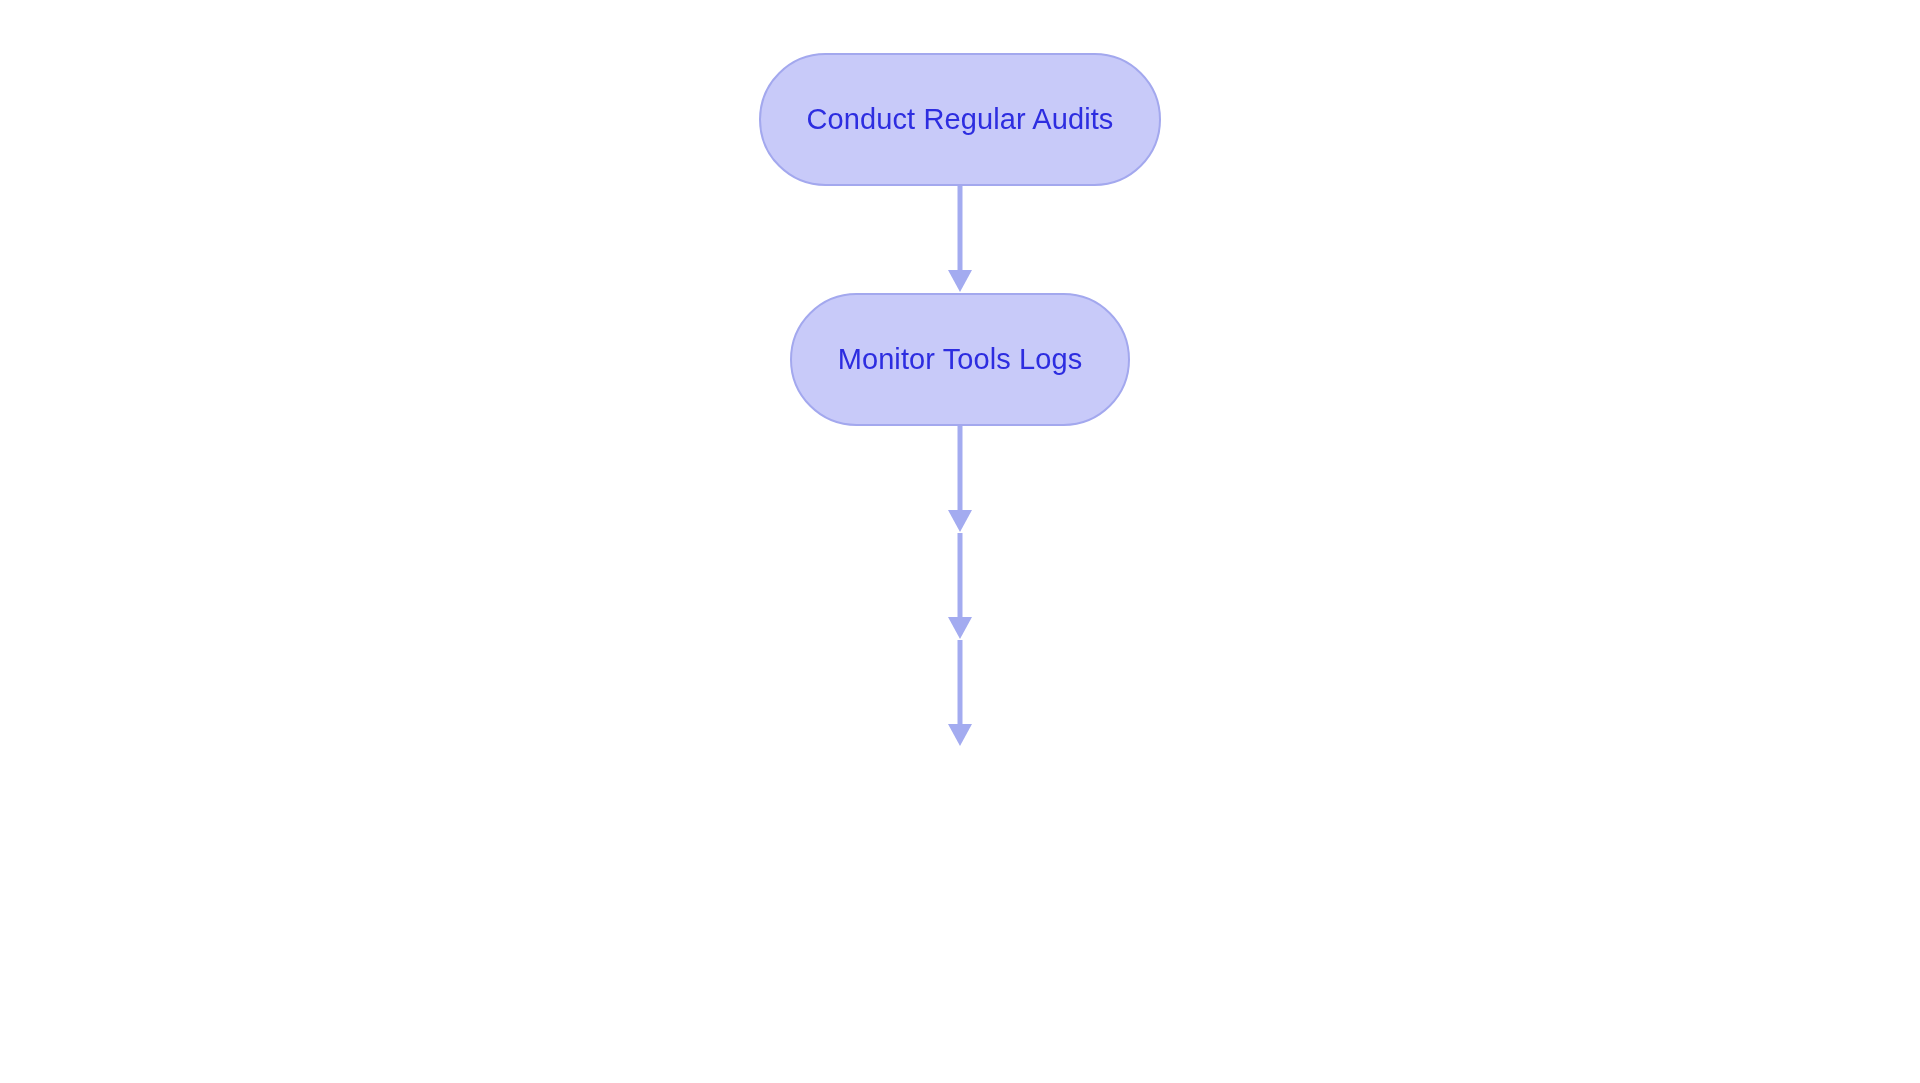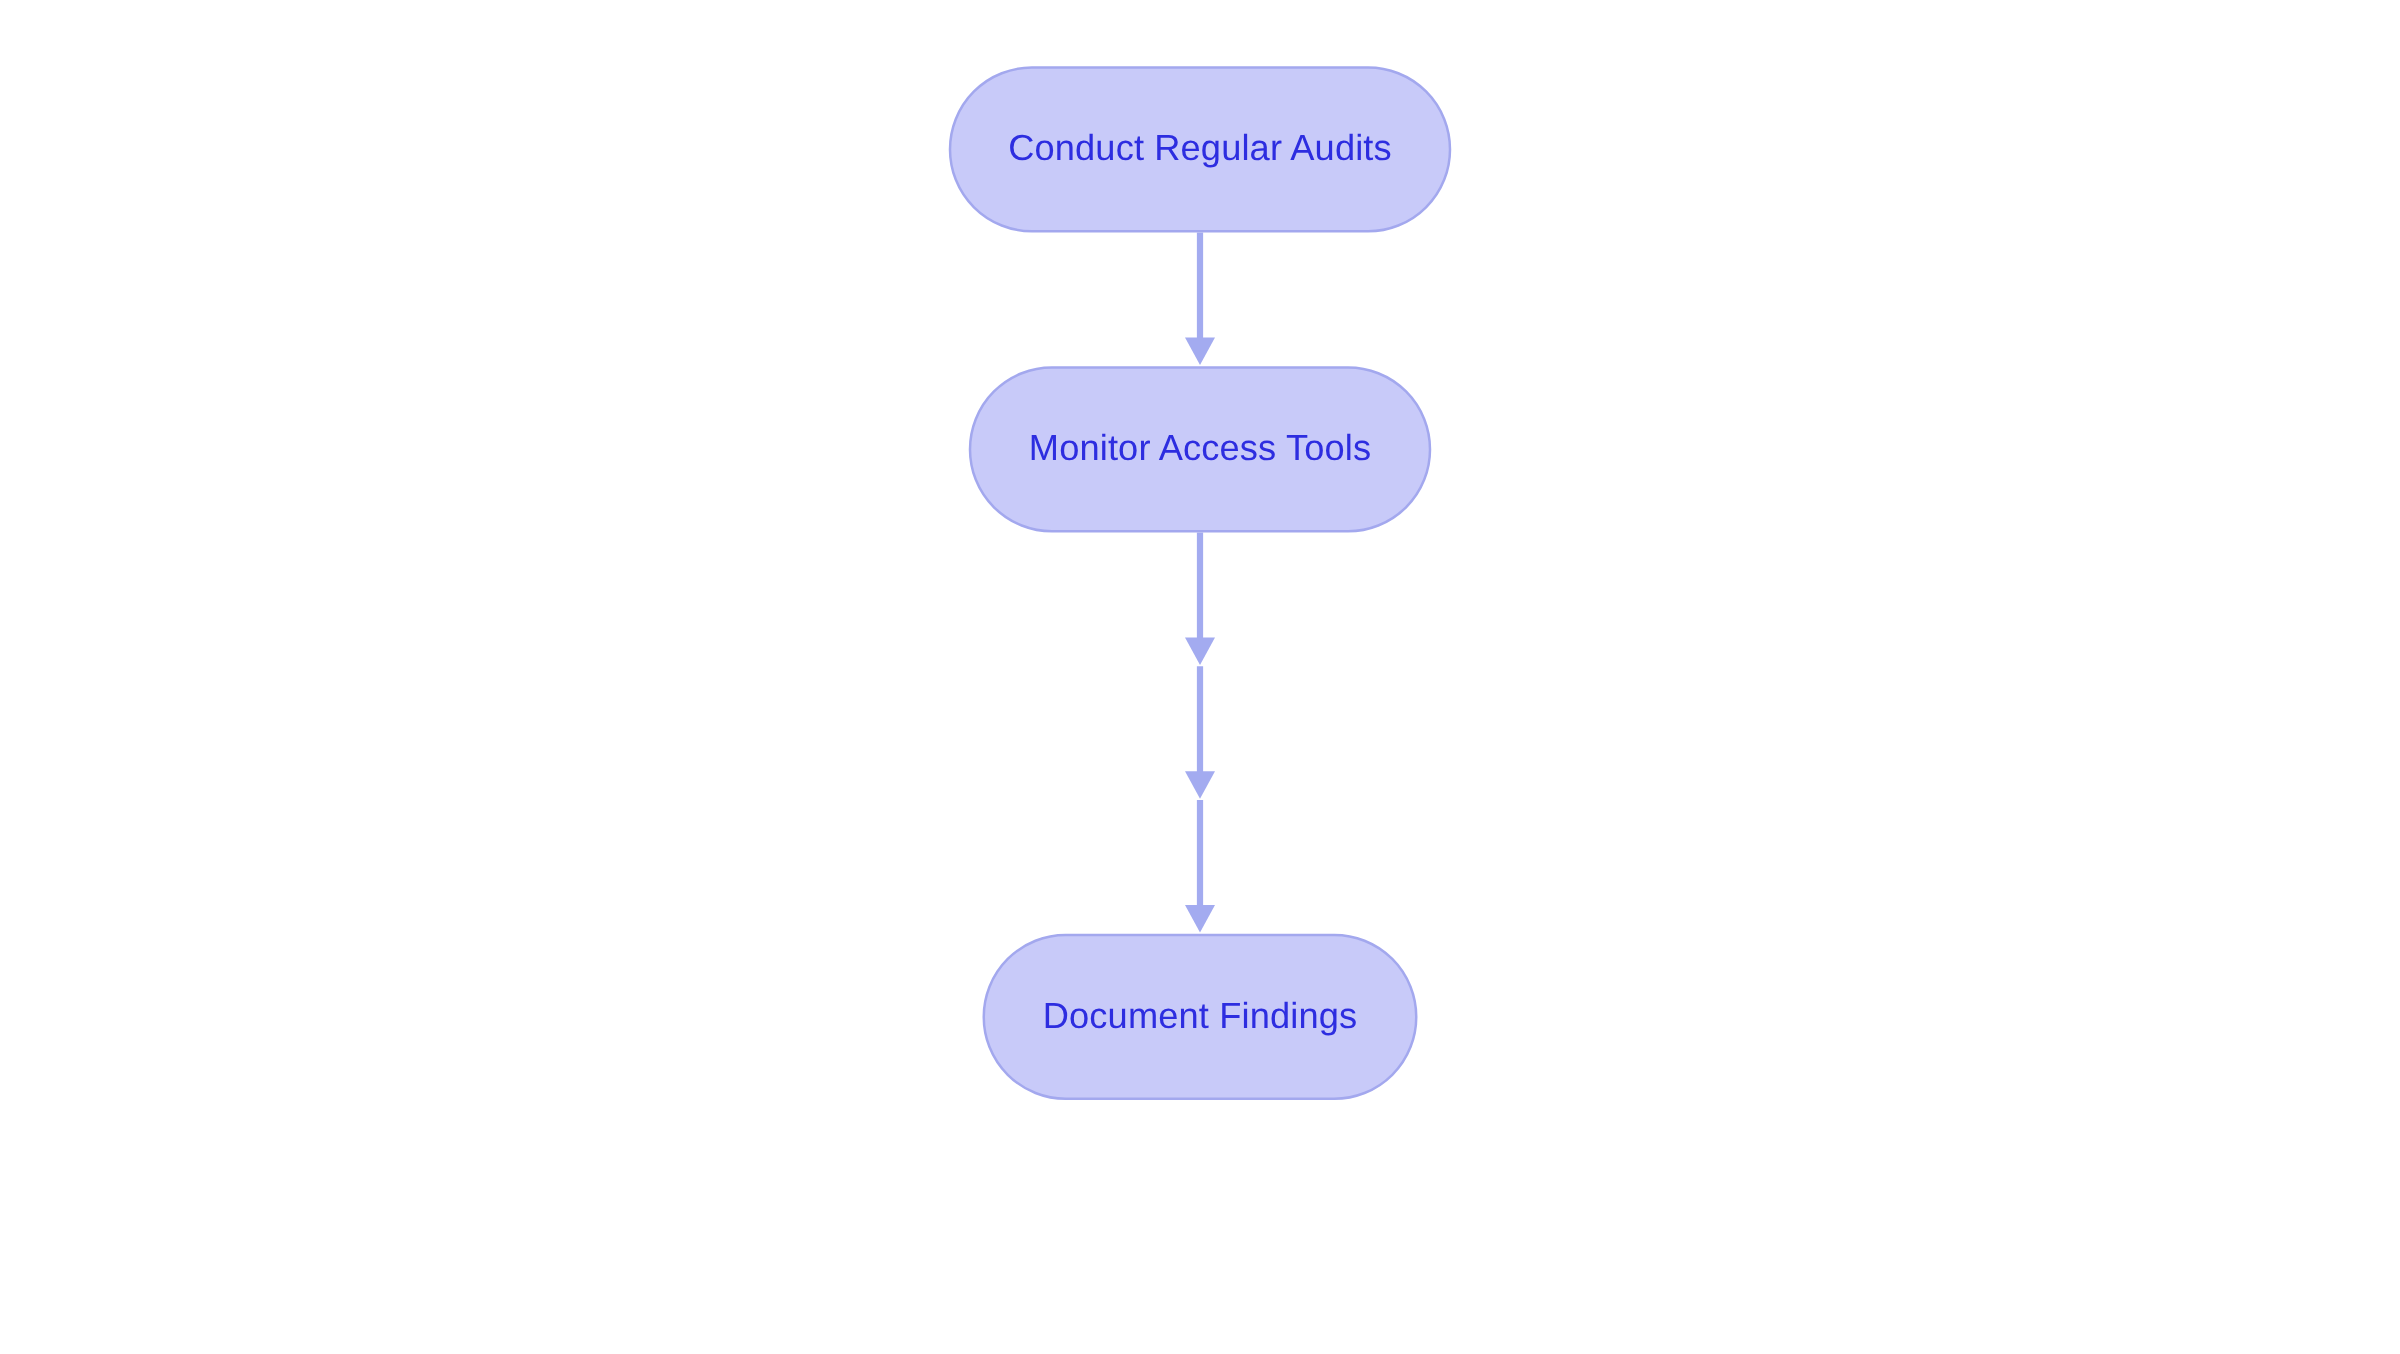--- a/index.html
+++ b/index.html
@@ -84,21 +84,21 @@
     </div>
 
     <div class="connector">
       <svg viewBox="0 0 30 107" xmlns="http://www.w3.org/2000/svg" aria-hidden="true">
         <line x1="15" y1="0" x2="15" y2="86" stroke="#a3abf0" stroke-width="5"></line>
         <polygon points="3,84 27,84 15,106" fill="#a3abf0"></polygon>
       </svg>
     </div>
 
     <div class="node">
-      <span class="node-label">Monitor Access Tools</span>
+      <span class="node-label">Monitor Tools Logs</span>
     </div>
 
     <div class="connector">
       <svg viewBox="0 0 30 107" xmlns="http://www.w3.org/2000/svg" aria-hidden="true">
         <line x1="15" y1="0" x2="15" y2="86" stroke="#a3abf0" stroke-width="5"></line>
         <polygon points="3,84 27,84 15,106" fill="#a3abf0"></polygon>
       </svg>
     </div>
 
 
@@ -110,18 +110,15 @@
     </div>
 
 
     <div class="connector">
       <svg viewBox="0 0 30 107" xmlns="http://www.w3.org/2000/svg" aria-hidden="true">
         <line x1="15" y1="0" x2="15" y2="86" stroke="#a3abf0" stroke-width="5"></line>
         <polygon points="3,84 27,84 15,106" fill="#a3abf0"></polygon>
       </svg>
     </div>
 
-    <div class="node">
-      <span class="node-label">Document Findings</span>
-    </div>
 
   </div>
 </div>
 
 </body></html>

